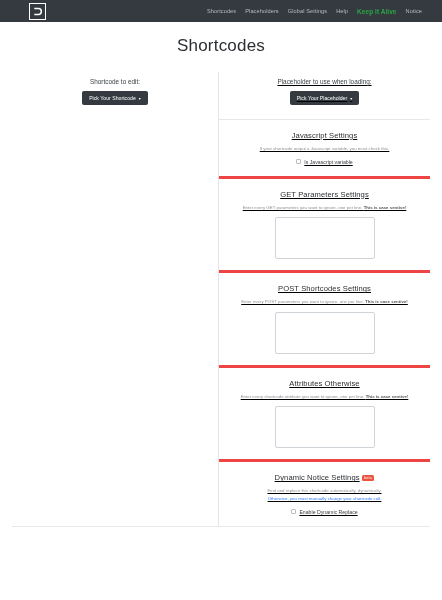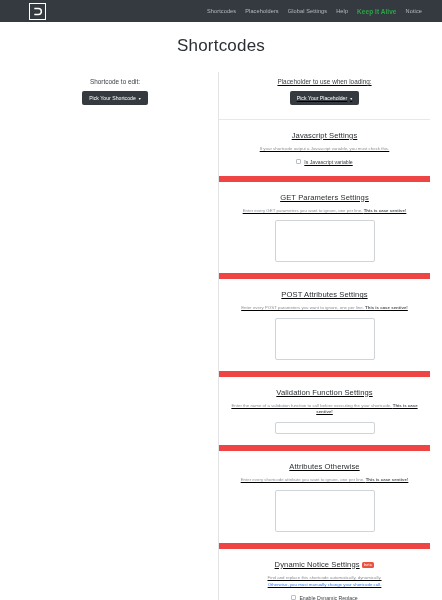--- a/index.html
+++ b/index.html
@@ -105,21 +105,21 @@
     font-size: 5.2px;
     padding: 4px 7px;
     font-family: "Liberation Sans", sans-serif;
     cursor: pointer;
     white-space: nowrap;
   }
   .caret { margin-left: 3px; font-size: 4px; }
 
   
   .section {
-    border-top: 6px solid #ef4444;
+    border-top: 3px solid #ef4444;
     padding: 11px 6px 11px 6px;
     text-align: center;
   }
   .section:first-of-type { border-top: none; }
   .section-title {
     font-size: 7.6px;
     color: #2b2f33;
     margin: 0 0 6px 0;
     font-weight: normal;
     letter-spacing: .1px;
@@ -249,30 +249,25 @@
         </label>
       </div>
 
       <div class="section">
         <h2 class="section-title">GET Parameters Settings</h2>
         <p class="section-desc"><span>Enter every GET parameters you want to ignore, one per line. </span><b>This is case sentive!</b></p>
         <textarea class="box" style=""></textarea>
       </div>
 
       <div class="section">
-        <h2 class="section-title">POST Attributes Settings</h2>
+        <h2 class="section-title">POST Shortcodes Settings</h2>
         <p class="section-desc"><span>Enter every POST parameters you want to ignore, one per line. </span><b>This is case sentive!</b></p>
         <textarea class="box" style=""></textarea>
       </div>
 
-      <div class="section">
-        <h2 class="section-title">Validation Function Settings</h2>
-        <p class="section-desc"><span>Enter the name of a validation function to call before executing the your shortcode. </span><b>This is case sentive!</b></p>
-        <input class="box-line" type="text" value="" style="">
-      </div>
 
       <div class="section">
         <h2 class="section-title">Attributes Otherwise</h2>
         <p class="section-desc"><span>Enter every shortcode attribute you want to ignore, one per line. </span><b>This is case sentive!</b></p>
         <textarea class="box" style=""></textarea>
       </div>
 
       <div class="section">
         <h2 class="section-title"><span>Dynamic Notice Settings</span><span class="badge-beta">beta</span></h2>
         <p class="section-desc">

